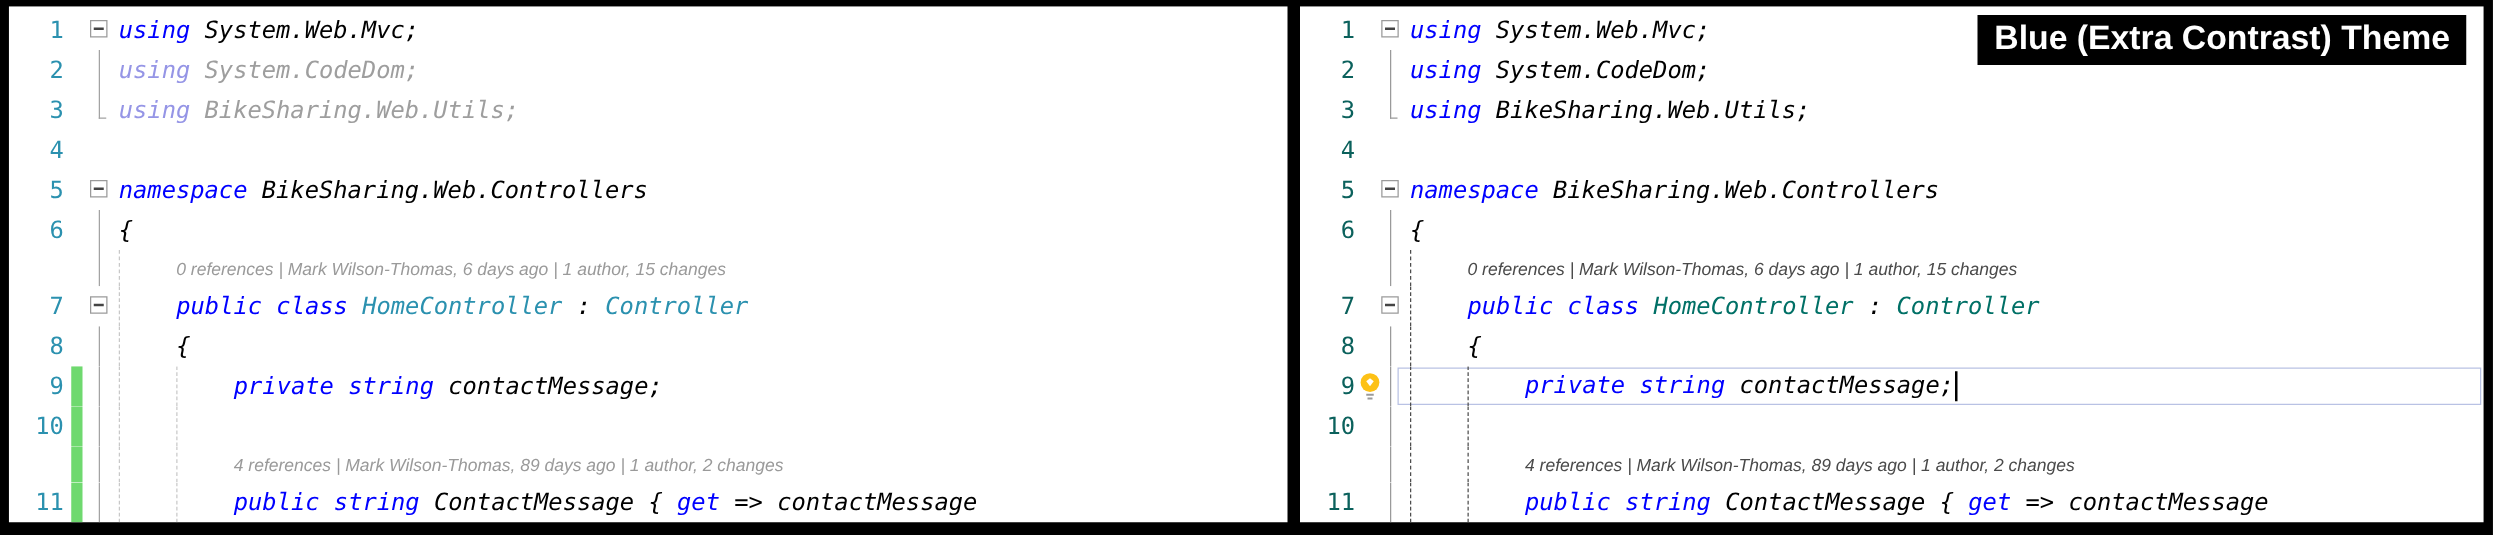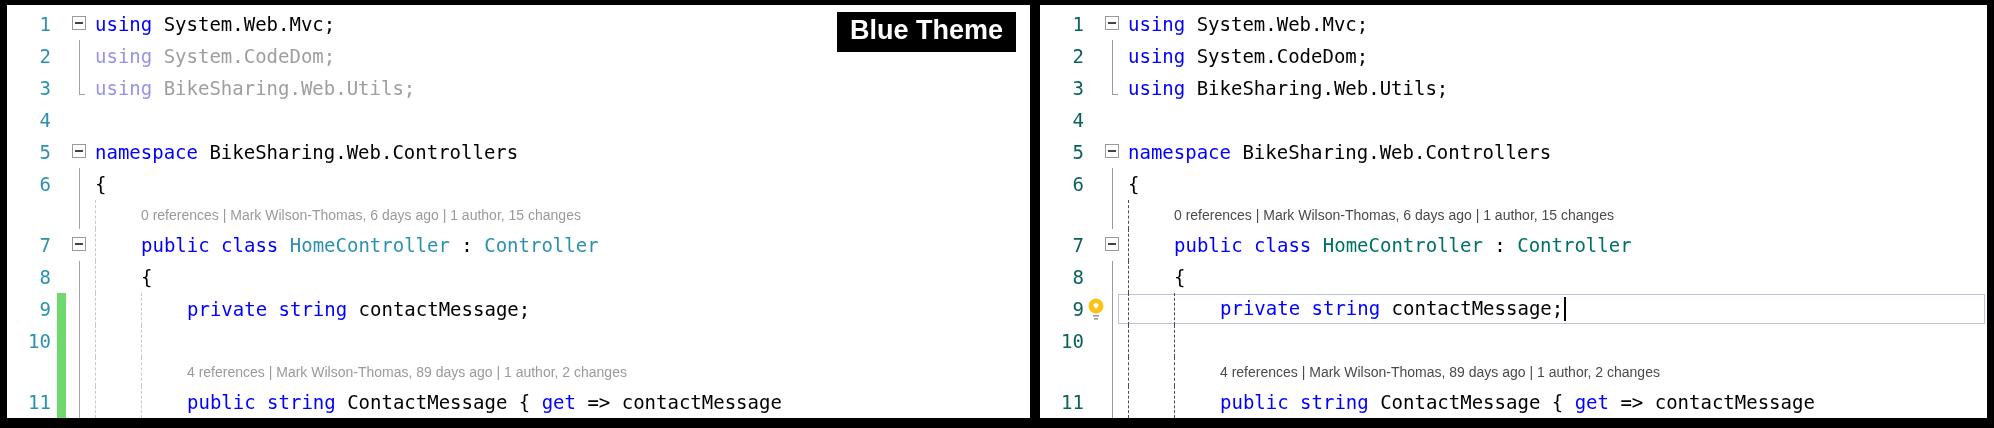--- a/index.html
+++ b/index.html
@@ -51,21 +51,21 @@
   .fold .tick{position:absolute;left:12px;bottom:9px;width:6px;height:0;border-bottom:1px solid var(--foldline);}
   .foldbox{
     position:absolute;left:5px;top:50%;margin-top:-8px;
     width:14px;height:14px;background:#fff;
     border:1px solid #9a9a9a;box-sizing:border-box;
     display:flex;align-items:center;justify-content:center;
   }
   .foldbox::after{content:"";width:8px;height:2px;background:#444;}
   .code-cell{position:relative;flex:1 1 auto;height:100%;display:flex;align-items:center;overflow:hidden;}
   .guide{position:absolute;top:0;bottom:0;width:0;border-left:1px dashed var(--guide);}
-  .txt{position:relative;font-size:19px;white-space:pre;color:var(--plain);z-index:1;}
+  .txt{position:relative;font-size:19px;white-space:pre;color:var(--plain);z-index:1;font-style:italic;}
   .tk-kw{color:var(--kw);}
   .tk-pl{color:var(--plain);}
   .tk-ty{color:var(--type);}
   .tk-fk{color:var(--fadedkw);}
   .tk-fp{color:var(--fadedpl);}
   .lens .txt{
     font-family:"Liberation Sans", sans-serif;
     font-size:14px;color:var(--lens);white-space:pre;
   }
   .current-overlay{
@@ -79,21 +79,20 @@
   }
   .bulb{
     position:absolute;left:47px;top:50%;margin-top:-11px;width:18px;height:24px;z-index:2;
   }
 </style>
 </head>
 <body>
 
 <div id="frame">
   <div class="panel" id="panel-left" style="--linenum: #2b91af; --kw: #0000ff; --plain: #000000; --type: #2b91af; --fadedkw: #9595e6; --fadedpl: #9e9e9e; --lens: #9a9a9a; --guide: #c8c8c8; --foldline: #a3a3a3; --changebar: #6fd96f; --currentborder: transparent; background: rgb(255, 255, 255);">
-    <div class="badge">Blue Theme</div>
     <div class="rows">
         <div class="row code">
           <div class="num">1</div>
           <div class="bar"></div>
           <div class="fold">
             <div class="foldbox"></div>
           </div>
           <div class="code-cell">
             <div class="txt" style="padding-left: 2px;"><span class="tk-kw">using</span><span class="tk-pl"> System.Web.Mvc;</span></div>
           </div>
@@ -225,20 +224,21 @@
           <div class="code-cell">
             <div class="guide" style="left: 2px;"></div>
             <div class="guide" style="left: 48px;"></div>
             <div class="txt" style="padding-left: 94px;"><span class="tk-kw">public</span><span class="tk-pl"> </span><span class="tk-kw">string</span><span class="tk-pl"> ContactMessage { </span><span class="tk-kw">get</span><span class="tk-pl"> =&gt; contactMessage</span></div>
           </div>
         </div>
       </div>
   </div>
   <div id="divider"></div>
   <div class="panel" id="panel-right" style="--linenum: #0b615c; --kw: #0000ff; --plain: #000000; --type: #007066; --fadedkw: #0000ff; --fadedpl: #000000; --lens: #4a4a4a; --guide: #4d4d4d; --foldline: #9a9a9a; --changebar: transparent; --currentborder: #b9c2e4; background: rgb(255, 255, 255);">
+    <div class="badge">Blue (Extra Contrast) Theme</div>
     <div class="rows">
         <div class="row code">
           <div class="num">1</div>
           <div class="bar"></div>
           <div class="fold">
             <div class="foldbox"></div>
           </div>
           <div class="code-cell">
             <div class="txt" style="padding-left: 2px;"><span class="tk-kw">using</span><span class="tk-pl"> System.Web.Mvc;</span></div>
           </div>

